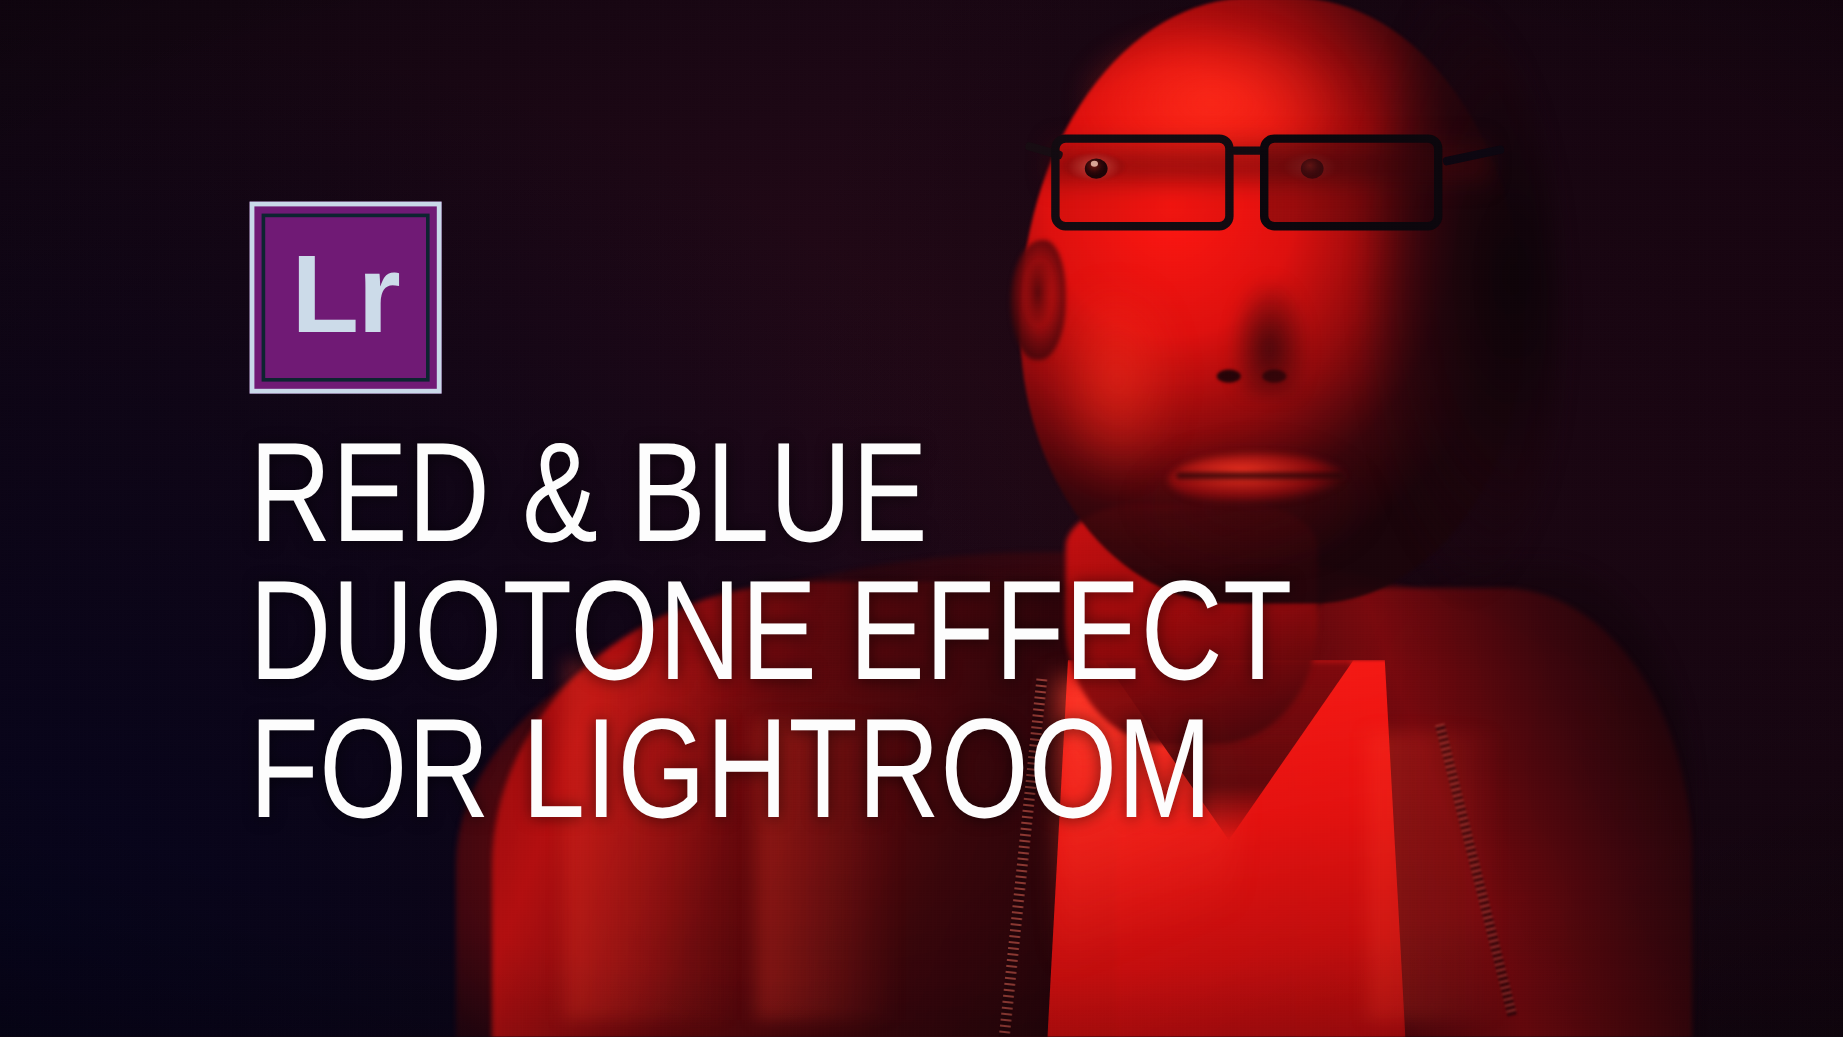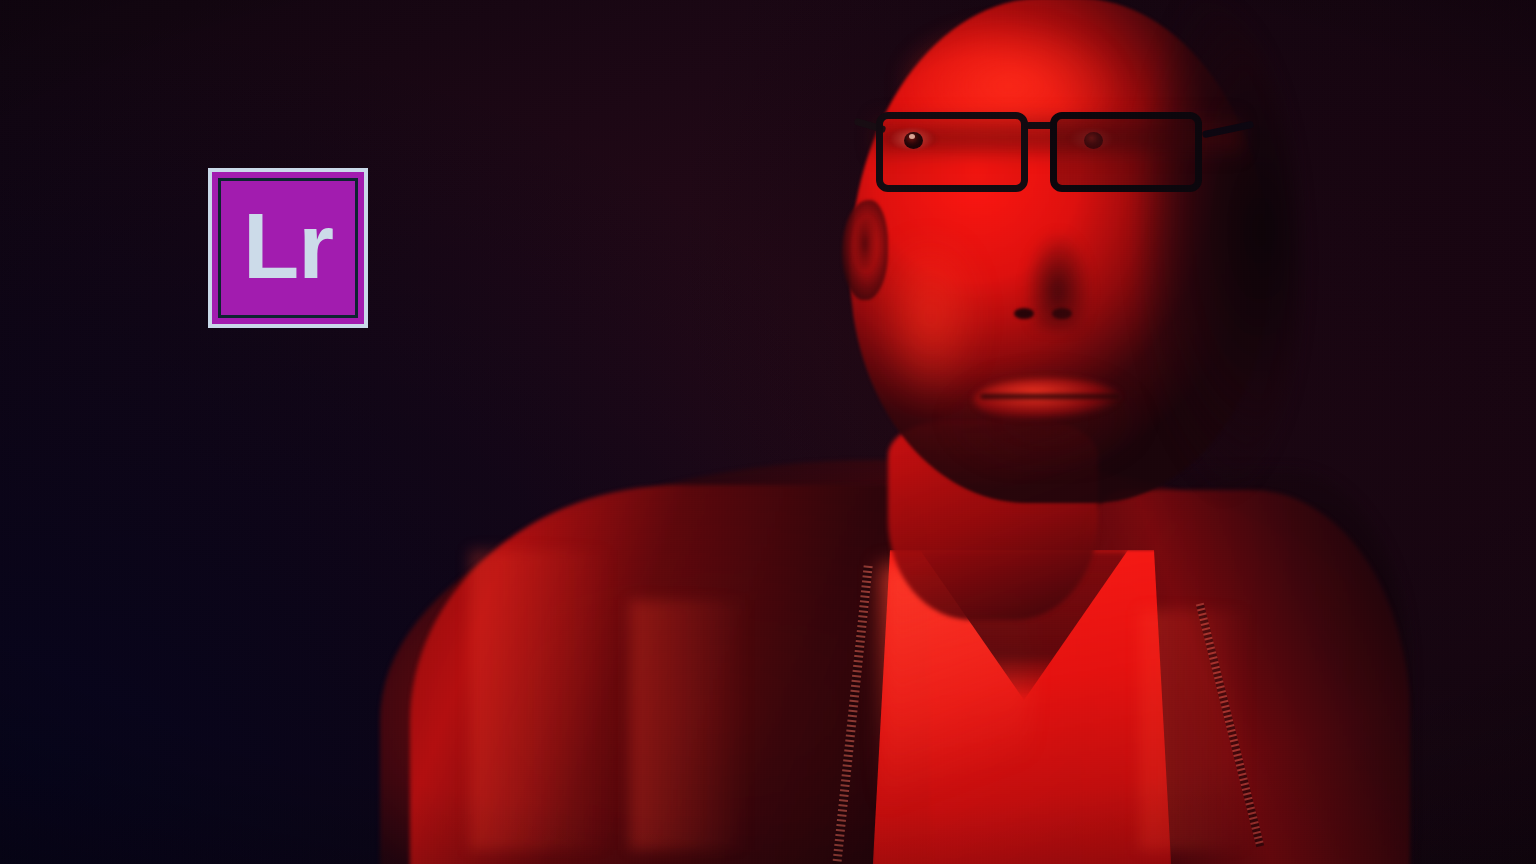--- a/index.html
+++ b/index.html
@@ -327,21 +327,21 @@
   #content {
     position: absolute;
     left: 208px;
     top: 168px;
     width: 1080px;
   }
 
   #lr-logo {
     width: 160px;
     height: 160px;
-    background: #a21caf;
+    background: #701a75;
     border: 4px solid #c9d9e9;
     box-sizing: border-box;
     display: flex;
     align-items: center;
     justify-content: center;
     padding: 6px;
   }
   #lr-logo-inner {
     width: 100%;
     height: 100%;
@@ -443,15 +443,20 @@
   <div id="vignette"></div>
 
   <div id="content">
 
     <div id="lr-logo">
       <div id="lr-logo-inner">
         <span id="lr-mark">Lr</span>
       </div>
     </div>
 
+    <div id="headline">
+      <span class="hl-line">RED &amp; BLUE</span>
+      <span class="hl-line">DUOTONE EFFECT</span>
+      <span class="hl-line">FOR LIGHTROOM</span>
+    </div>
 
   </div>
 </div>
 
 </body></html>

